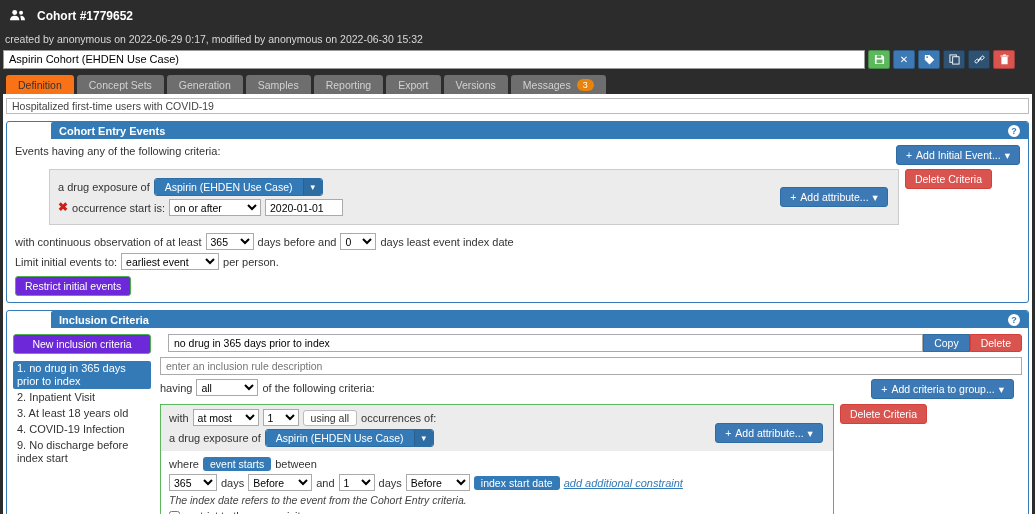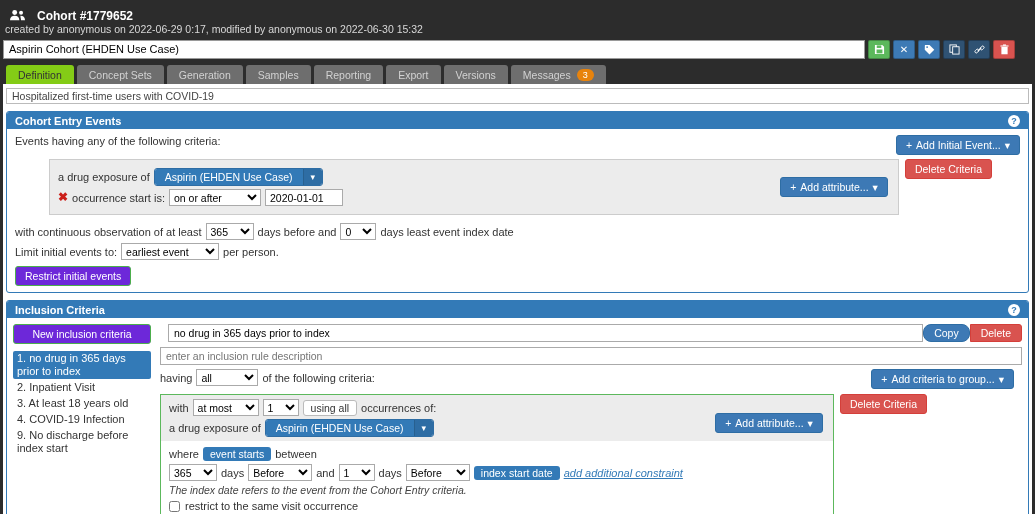--- a/index.html
+++ b/index.html
@@ -3,45 +3,45 @@
 <meta charset="utf-8">
 <style>
   * { box-sizing: border-box; margin: 0; padding: 0; }
   html,body { width:1035px; height:514px; overflow:hidden; }
   body {
     background:#2c2c2c;
     font-family:"Liberation Sans", sans-serif;
     font-size:11px; color:#333;
   }
   
-  .titlebar { height:22px; display:flex; gap:12px; padding:9px 10px; color:#fff; }
+  .titlebar { height:22px; display:flex; align-items:center; gap:12px; padding:16px 10px; color:#fff; }
   .titlebar .title { font-weight:bold; font-size:12px; }
   .meta-line { height:16px; line-height:15px; padding:0 5px; color:#d8d8d8; font-size:10.5px; }
   .name-row { display:flex; align-items:center; gap:3px; padding:1px 20px 3px 3px; height:24px; }
   .name-row input { flex:1; height:19px; border:1px solid #9a9a9a; padding:0 5px; font-size:11px; font-family:"Liberation Sans",sans-serif; }
   .ibtn { width:22px; height:19px; border:1px solid rgba(0,0,0,.25); border-radius:2px;
           display:flex; align-items:center; justify-content:center; cursor:pointer; color:#fff; font-size:10px; }
   .ibtn.green { background:#5cb85c; }
   .ibtn.blue  { background:#3d7ab5; }
   .ibtn.navy  { background:#2f5273; }
   .ibtn.red   { background:#d9534f; }
   
   .tabbar { display:flex; align-items:flex-end; gap:3px; height:22px; padding:0 0 0 6px; }
   .tab { background:#6e6e6e; color:#d2d2d2; font-size:10.5px; padding:3px 12px 3px;
          border-radius:3px 3px 0 0; height:19px; cursor:pointer; display:flex; align-items:center; gap:6px; }
-  .tab.active { background:#84cc16; color:#333; }
+  .tab.active { background:#f97316; color:#333; }
   .badge { background:#e8830c; color:#fff; border-radius:8px; font-size:9px; padding:1px 6px; line-height:10px; }
   
   .content { background:#fff; margin:0 3px; height:432px; overflow:hidden; padding:4px 3px; }
   .desc-input { width:100%; height:16px; border:1px solid #bbb; padding:0 5px; font-size:10.5px; color:#444;
                 font-family:"Liberation Sans",sans-serif; margin-bottom:7px; }
   .panel { border:1px solid #337ab7; border-radius:3px; margin-bottom:7px; background:#fff; }
   .panel-heading { background:#337ab7; color:#fff; font-weight:bold; font-size:11px;
                    padding:2px 8px; display:flex; align-items:center; justify-content:space-between;
-                   border-radius:2px 2px 0 0; height:17px; }
+                   border-radius:2px 2px 0 0; height:17px;margin-left:44px; }
   .help { background:#fff; color:#337ab7; width:12px; height:12px; border-radius:50%;
           display:flex; align-items:center; justify-content:center; font-size:9px; font-weight:bold; cursor:pointer; }
   .panel-body { padding:6px 8px; }
   .btn { border-radius:3px; font-size:10.5px; cursor:pointer; display:inline-flex; align-items:center; gap:4px;
          font-family:"Liberation Sans",sans-serif; }
   .btn.blue  { background:#3d79b5; border:1px solid #2e6da4; color:#fff; padding:3px 9px; }
   .btn.green { background:#6d28d9; border:1px solid #4cae4c; color:#fff; padding:3px 9px; }
   .btn.red   { background:#d9534f; border:1px solid #d43f3a; color:#fff; padding:3px 9px; }
   select { font-size:10.5px; height:17px; border:1px solid #aaa; background:#fff; font-family:"Liberation Sans",sans-serif; }
   .row { display:flex; align-items:center; gap:4px; margin:3px 0; }
@@ -60,21 +60,21 @@
   
   .inc-body { display:flex; align-items:flex-start; padding:6px 6px 2px 6px; }
   .inc-left { width:138px; flex:none; }
   .inc-left .btn { width:100%; justify-content:center; padding:3px 4px; }
   .rule-list { margin-top:7px; }
   .rule-item { padding:1px 4px; margin:1px 0; cursor:pointer; color:#333; border-radius:2px; line-height:13px; }
   .rule-item.selected { background:#337ab7; color:#fff; }
   .inc-right { flex:1; margin-left:9px; }
   .name-line { display:flex; align-items:center;padding-left:8px; }
   .name-line input { flex:1; height:18px; border:1px solid #aaa; padding:0 5px; font-size:10.5px; font-family:"Liberation Sans",sans-serif; }
-  .name-line .btn { border-radius:8px; padding:2px 10px; }
+  .name-line .btn { border-radius:0; padding:2px 10px; }
   .name-line .btn:last-child { border-radius:0 3px 3px 0; }
   .desc-line input { width:100%; height:18px; border:1px solid #aaa; padding:0 5px; font-size:10.5px;
                      font-family:"Liberation Sans",sans-serif; margin:5px 0 4px; }
   .having-line { display:flex; justify-content:space-between; align-items:flex-start; }
   .having-left { display:flex; align-items:center; gap:4px; }
   .group-row { display:flex; align-items:flex-start; margin:5px 95px 4px 0; }
   .group-box { flex:1; border:1px solid #5cb85c; background:#fff; }
   .group-gray { background:#ececec; padding:4px 8px; position:relative; }
   .group-gray .add-attr { position:absolute; right:10px; bottom:8px; }
   .group-white { padding:3px 8px 5px; }

